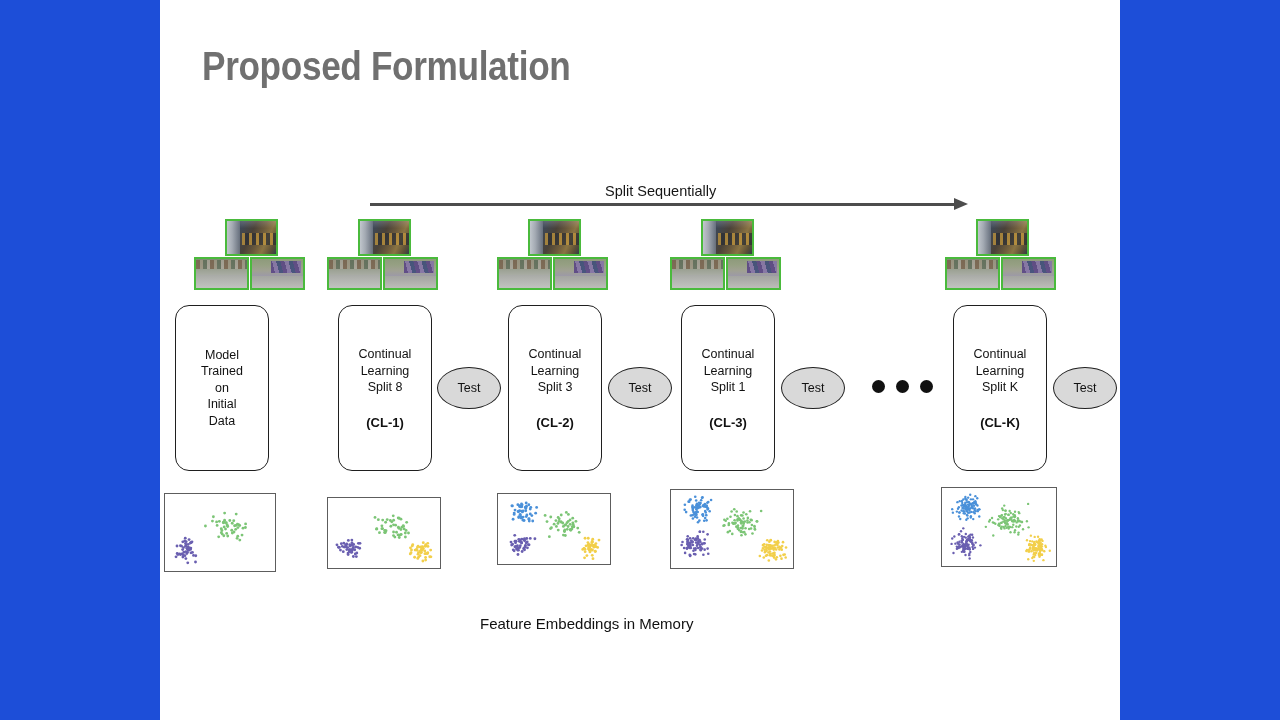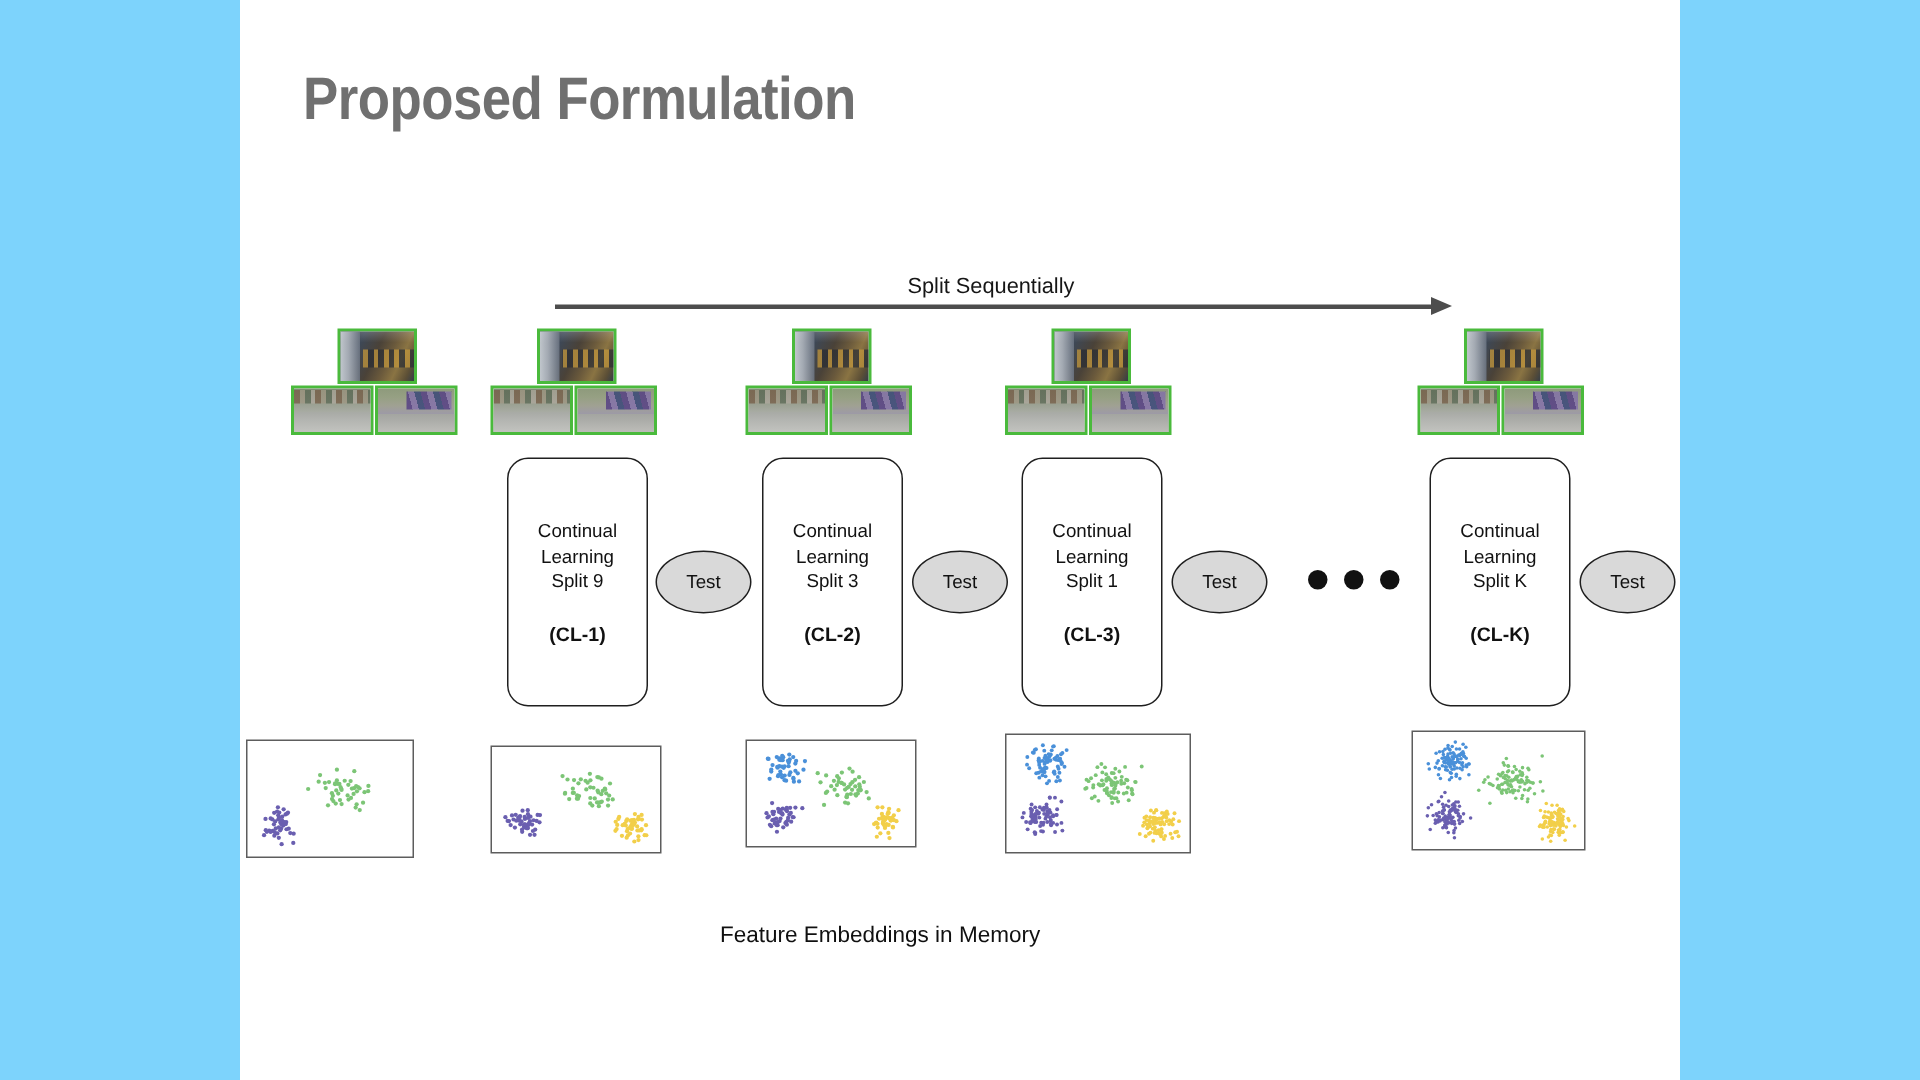--- a/index.html
+++ b/index.html
@@ -10,21 +10,21 @@
   body {
     width: 1280px;
     height: 720px;
     overflow: hidden;
     font-family: "Liberation Sans", sans-serif;
   }
   #screen {
     position: relative;
     width: 1280px;
     height: 720px;
-    background: #7dd3fc;
+    background: #1d4ed8;
   }
   
   #slide {
     position: absolute;
     left: 160px;
     top: 0;
     width: 960px;
     height: 720px;
     background: #ffffff;
     overflow: hidden;
@@ -316,25 +316,32 @@
           <div class="ph-inner photo-a"></div>
         </div>
       <div class="thumb thumb-bl">
           <div class="ph-inner photo-b"></div>
         </div>
       <div class="thumb thumb-br">
           <div class="ph-inner photo-c"></div>
         </div>
     </div>
 
+    <div class="stage-box" style="left:15px; top:305px; width:94px; height:166px;">
+      <div class="stage-line">Model</div>
+      <div class="stage-line">Trained</div>
+      <div class="stage-line">on</div>
+      <div class="stage-line">Initial</div>
+      <div class="stage-line">Data</div>
+    </div>
 
     <div class="stage-box" style="left:178px; top:305px; width:94px; height:166px;">
       <div class="stage-line">Continual</div>
       <div class="stage-line">Learning</div>
-      <div class="stage-line">Split 9</div>
+      <div class="stage-line">Split 8</div>
       <div class="stage-code">(CL-1)</div>
     </div>
     <div class="test-ellipse" style="left:277px; top:367px;">Test</div>
 
     <div class="stage-box" style="left:348px; top:305px; width:94px; height:166px;">
       <div class="stage-line">Continual</div>
       <div class="stage-line">Learning</div>
       <div class="stage-line">Split 3</div>
       <div class="stage-code">(CL-2)</div>
     </div>

